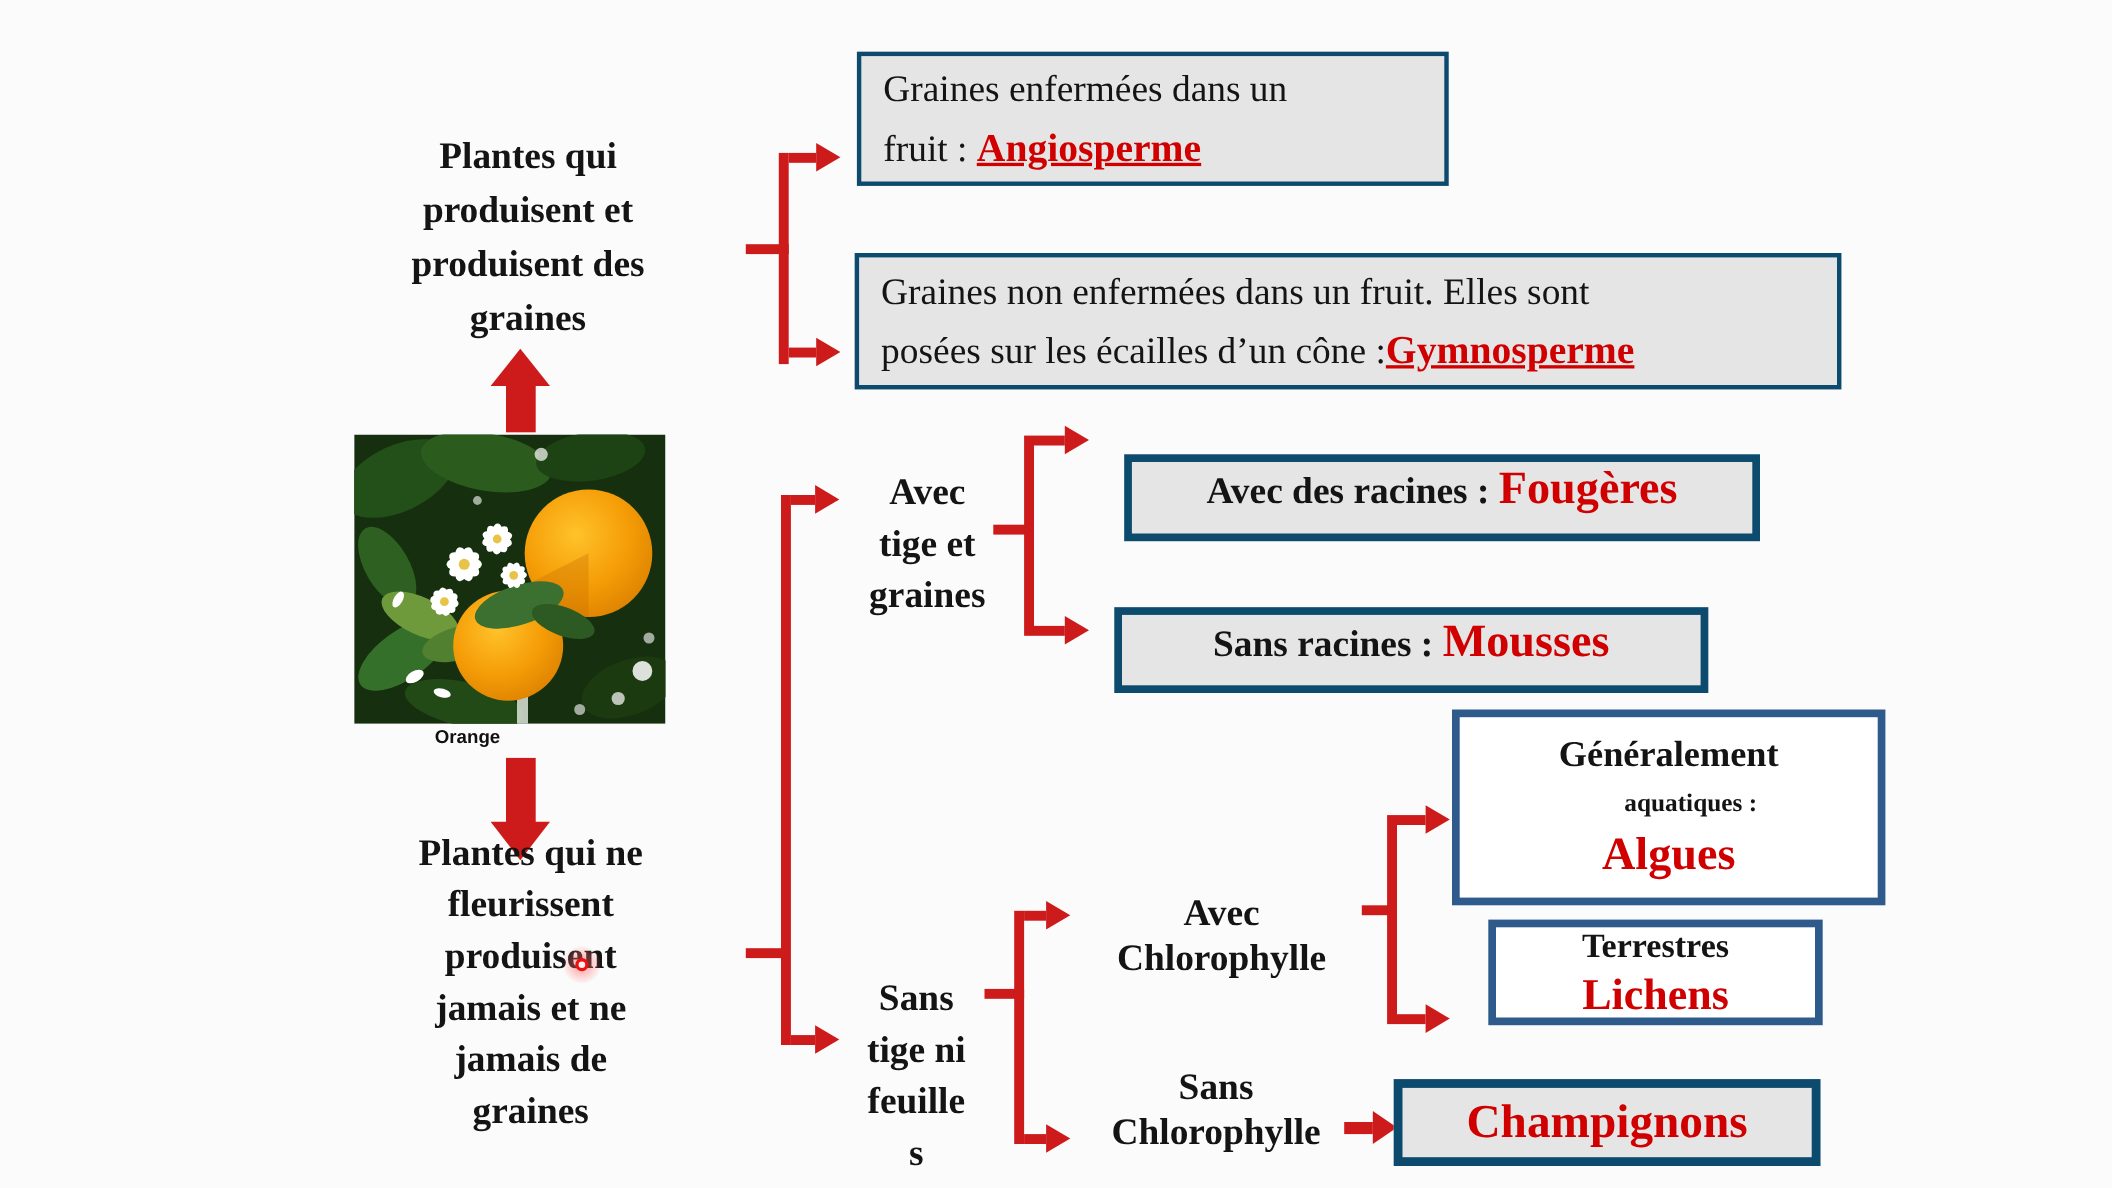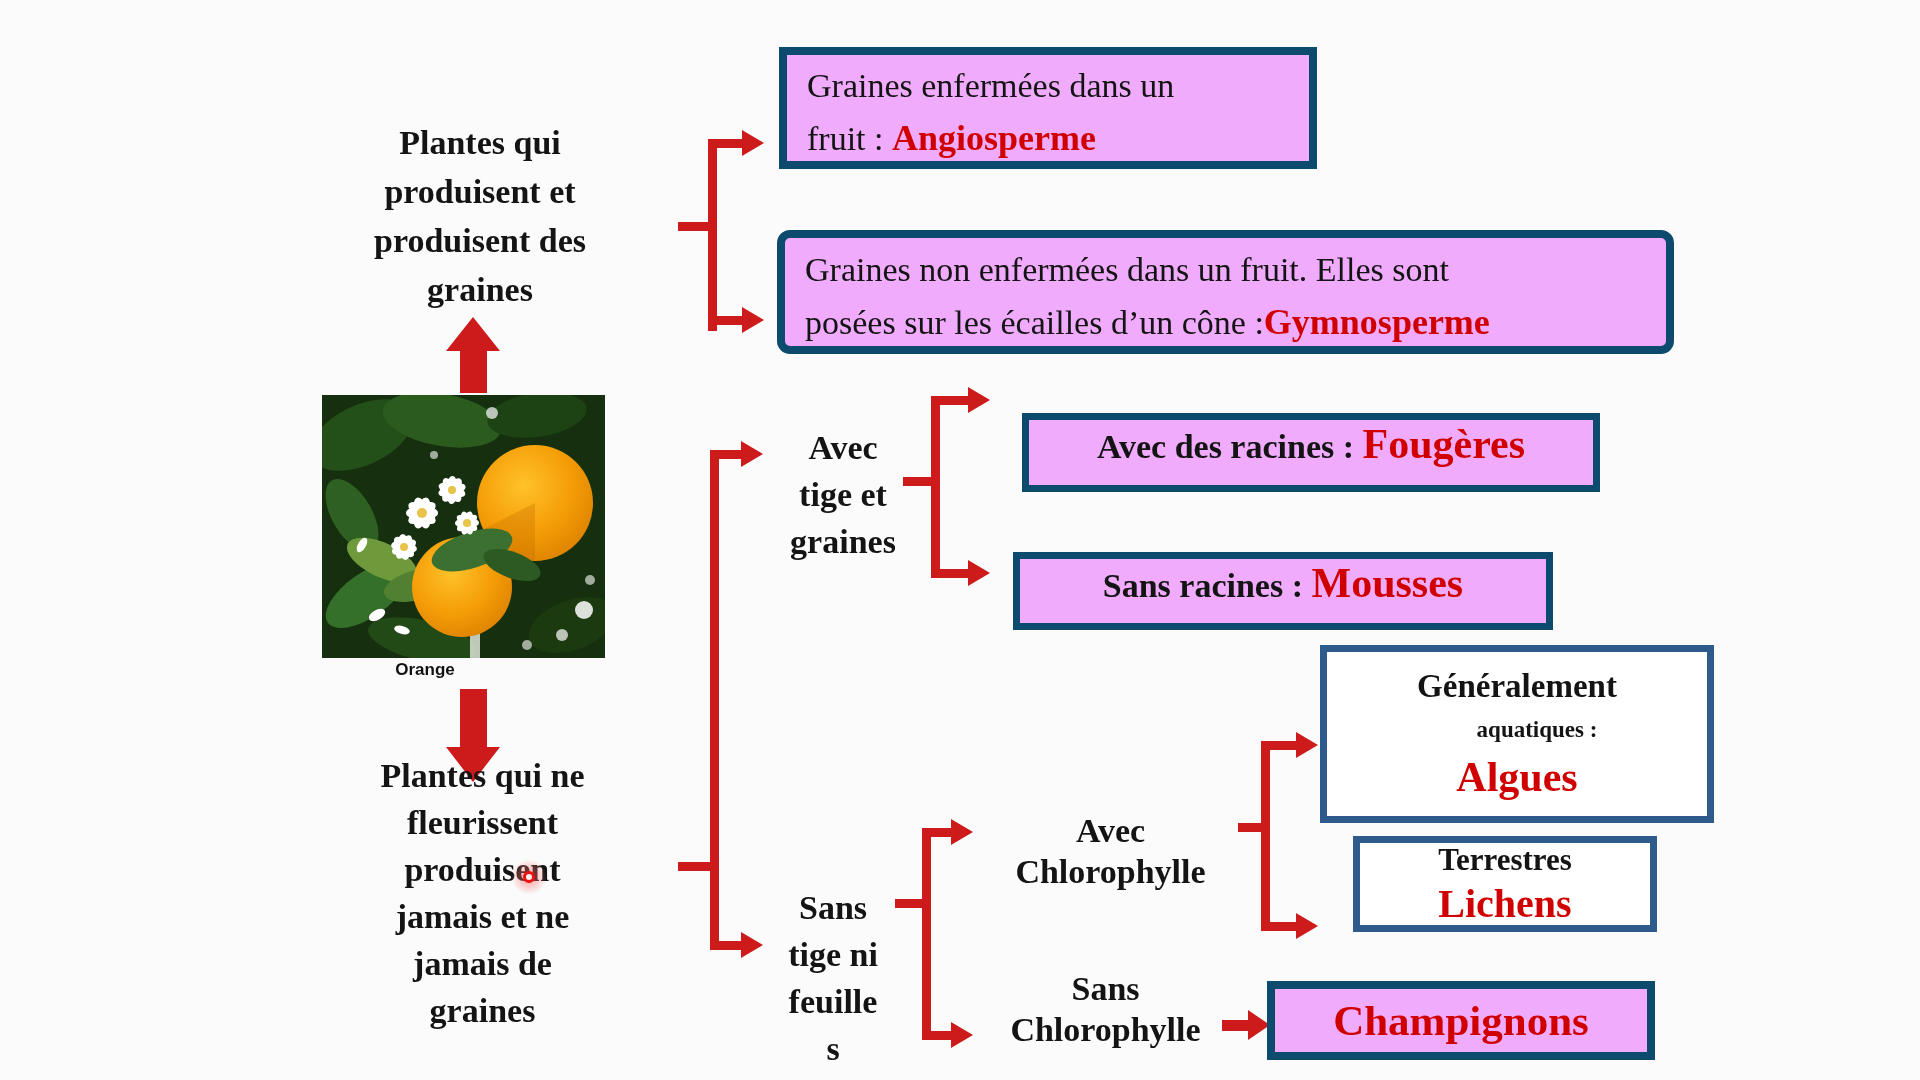--- a/index.html
+++ b/index.html
@@ -10,28 +10,28 @@
   .cn{position:absolute;background:var(--red,#cd1a1a);}
   .ah{position:absolute;width:0;height:0;
       border-top:13px solid transparent;border-bottom:13px solid transparent;
       border-left:22px solid var(--red,#cd1a1a);}
 
   
   .lbl{position:absolute;font-weight:bold;color:var(--ink,#141414);
        text-align:center;font-size:34px;line-height:47px;white-space:nowrap;}
 
   
-  .bx{position:absolute;background:#f0abfc;border:8px solid #0c4a6e;box-sizing:border-box;}
+  .bx{position:absolute;background:#e5e5e5;border:4px solid #0c4a6e;box-sizing:border-box;}
   .bluebx{position:absolute;background:#ffffff;border:7px solid var(--blue,#2e5b8c);box-sizing:border-box;
           display:flex;flex-direction:column;align-items:center;justify-content:center;}
   .centerline{display:flex;align-items:baseline;justify-content:center;height:100%;}
   .blk{font-weight:bold;color:var(--ink,#141414);font-size:34px;white-space:pre;}
   .term{font-weight:bold;color:var(--text-red,#d00000);font-size:42px;white-space:pre;}
   .bodytxt{font-size:34px;color:var(--ink,#141414);line-height:53px;white-space:nowrap;}
-  .seedterm{font-weight:bold;color:var(--text-red,#d00000);font-size:36px;}
+  .seedterm{font-weight:bold;color:var(--text-red,#d00000);font-size:36px;text-decoration:underline;}
 
   .caption{position:absolute;font-family:"Liberation Sans", sans-serif;font-weight:bold;
            font-size:17px;color:#111;text-align:center;}
 
   
   .laser-glow{position:absolute;width:34px;height:34px;border-radius:50%;
       background:radial-gradient(circle, rgba(255,70,70,0.55) 0%, rgba(255,120,120,0.30) 45%, rgba(255,150,150,0) 75%);}
   .laser-ring{position:absolute;width:6px;height:6px;border:3px solid #ee1111;border-radius:50%;
       background:#fff0f0;}
 </style>
@@ -158,21 +158,21 @@
     <div class="ah" style="left:742px;top:130px;"></div>
     <div class="cn" style="left:717px;top:316px;width:25px;height:9px;"></div>
     <div class="ah" style="left:742px;top:307px;"></div>
   </div>
 
   <div class="bx" style="left:779px;top:47px;width:538px;height:122px;padding:4px 0 0 20px;">
     <div class="bodytxt">Graines enfermées dans un</div>
     <div class="bodytxt"><span>fruit : </span><span class="seedterm">Angiosperme</span></div>
   </div>
 
-  <div class="bx" style="left:777px;top:230px;width:897px;height:124px;padding:5px 0 0 20px;border-radius:13px;">
+  <div class="bx" style="left:777px;top:230px;width:897px;height:124px;padding:5px 0 0 20px;">
     <div class="bodytxt">Graines non enfermées dans un fruit. Elles sont</div>
     <div class="bodytxt"><span>posées sur les écailles d’un cône  :</span><span class="seedterm">Gymnosperme</span></div>
   </div>
 
   <div>
     <div class="cn" style="left:710px;top:450px;width:9px;height:500px;"></div>
     <div class="cn" style="left:719px;top:450px;width:22px;height:9px;"></div>
     <div class="ah" style="left:741px;top:441px;"></div>
     <div class="cn" style="left:678px;top:862px;width:32px;height:9px;"></div>
     <div class="cn" style="left:719px;top:941px;width:22px;height:9px;"></div>

